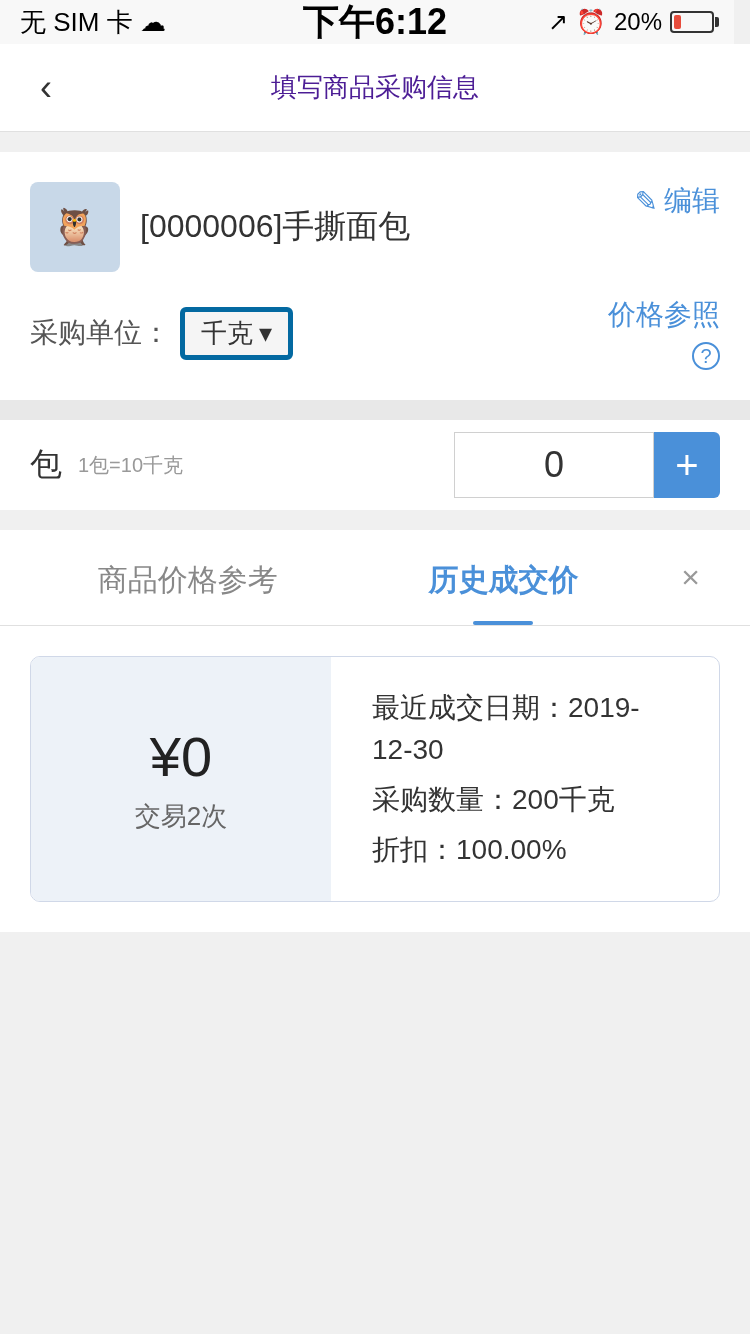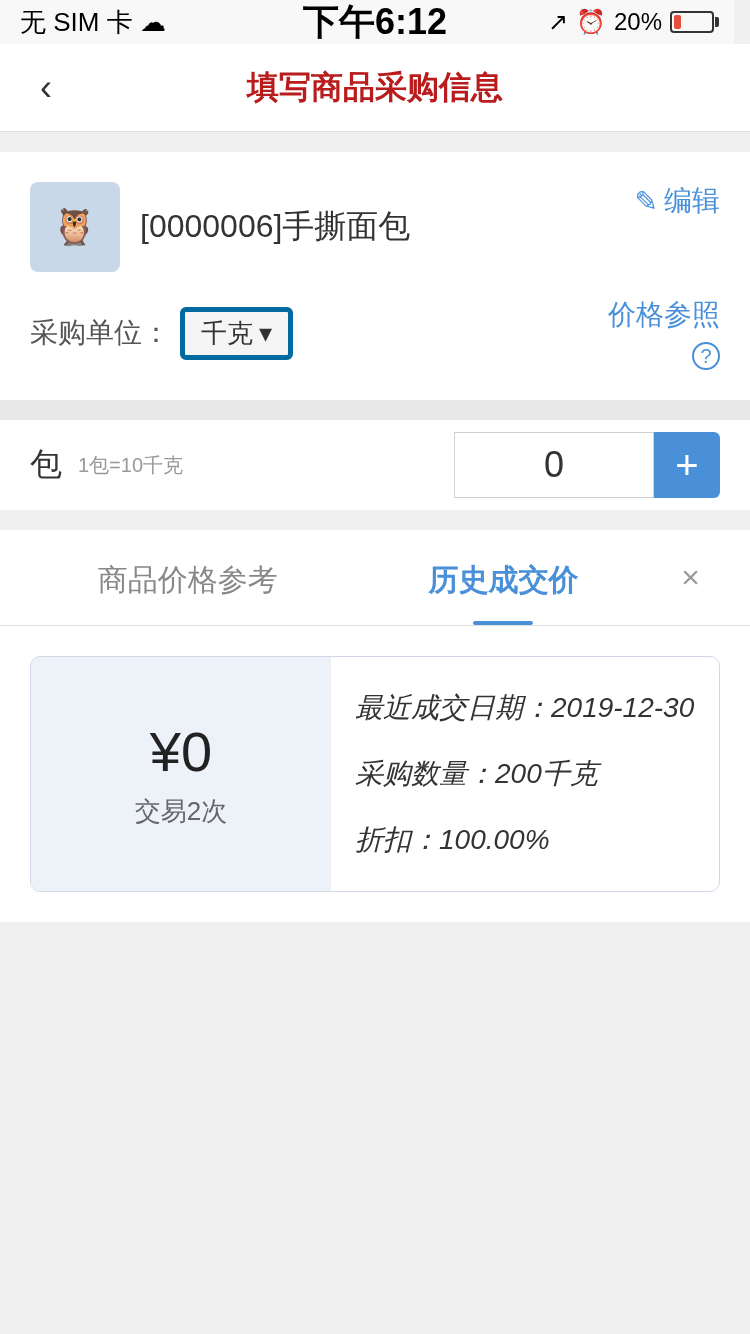--- a/index.html
+++ b/index.html
@@ -85,23 +85,23 @@
     .nav-back {
       font-size: 36px;
       color: #333;
       cursor: pointer;
       padding: 10px;
     }
     .nav-title {
       position: absolute;
       left: 50%;
       transform: translateX(-50%);
-      font-size: 32px;
-      font-weight: 700;
-      color: #b91c1c;
+      font-size: 26px;
+      font-weight: 400;
+      color: #4c1d95;
     }
 
     
     .product-section {
       background: #ffffff;
       padding: 30px;
       margin-top: 20px;
     }
     .product-header {
       display: flex;
@@ -316,26 +316,25 @@
       color: #222;
       font-weight: 500;
     }
     .card-transactions {
       font-size: 26px;
       color: #666;
       margin-top: 10px;
     }
     .card-right {
       flex: 1;
-      padding: 30px 24px;
+      padding: 30px 41px;
       display: flex;
       flex-direction: column;
       justify-content: center;
-      gap: 24px;
-      font-style: italic;
+      gap: 8px;
     }
     .card-detail-row {
       font-size: 28px;
       color: #333;
       line-height: 1.5;
     }
 
     
     .page-bg {
       background: #f0f0f0;

